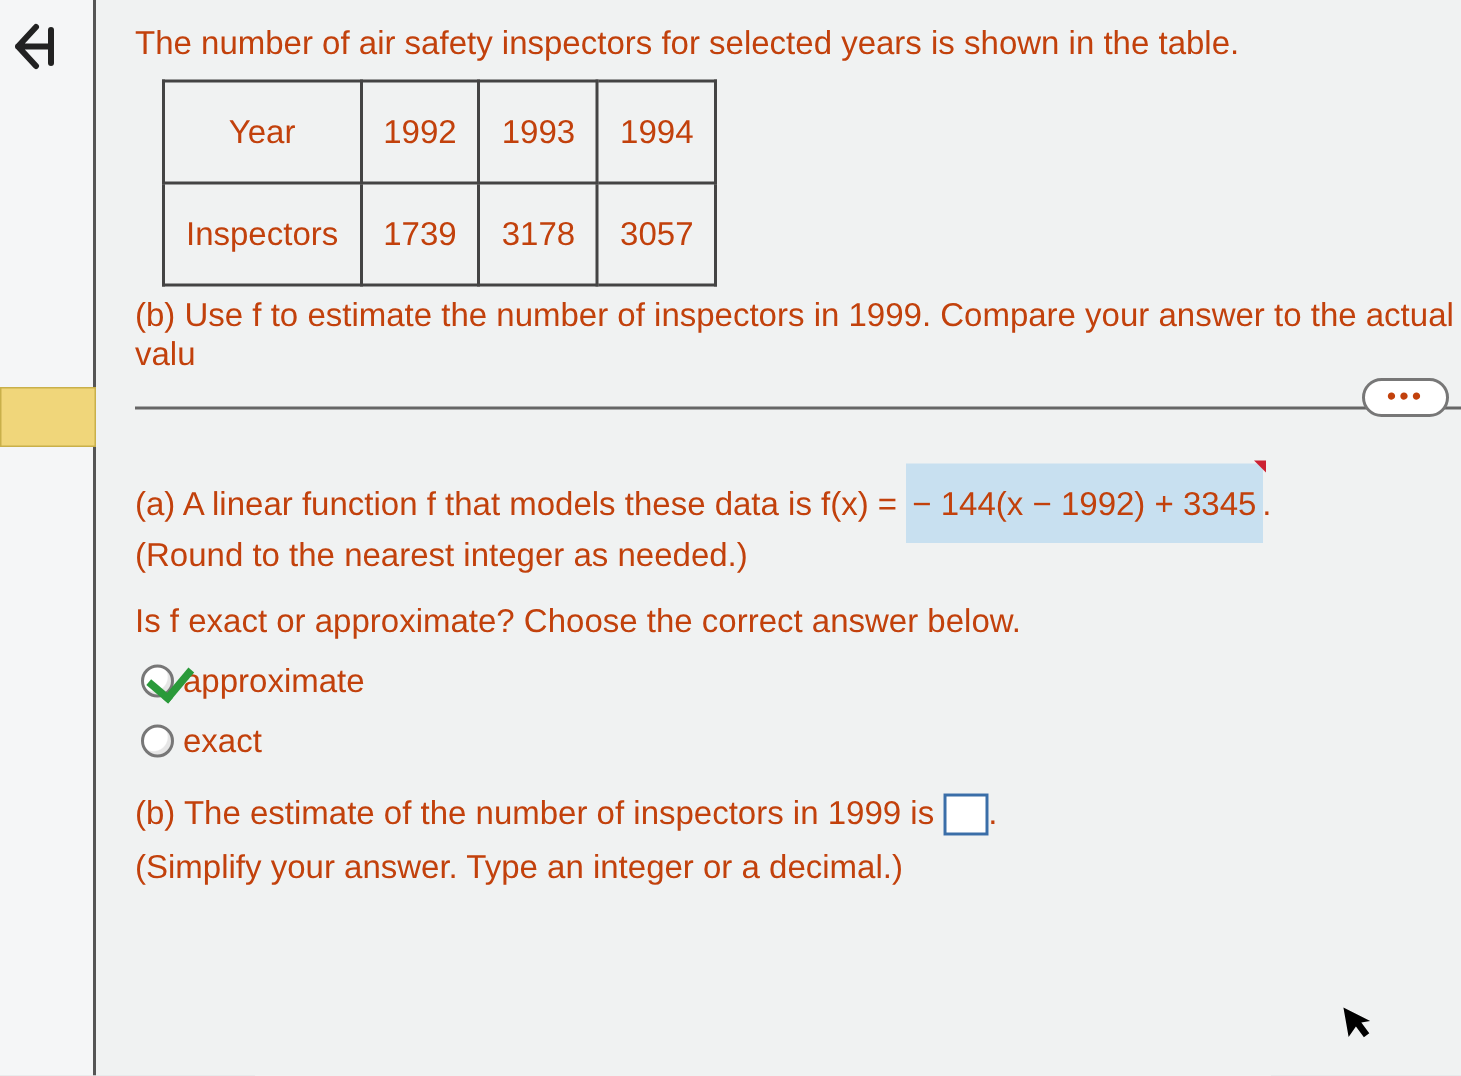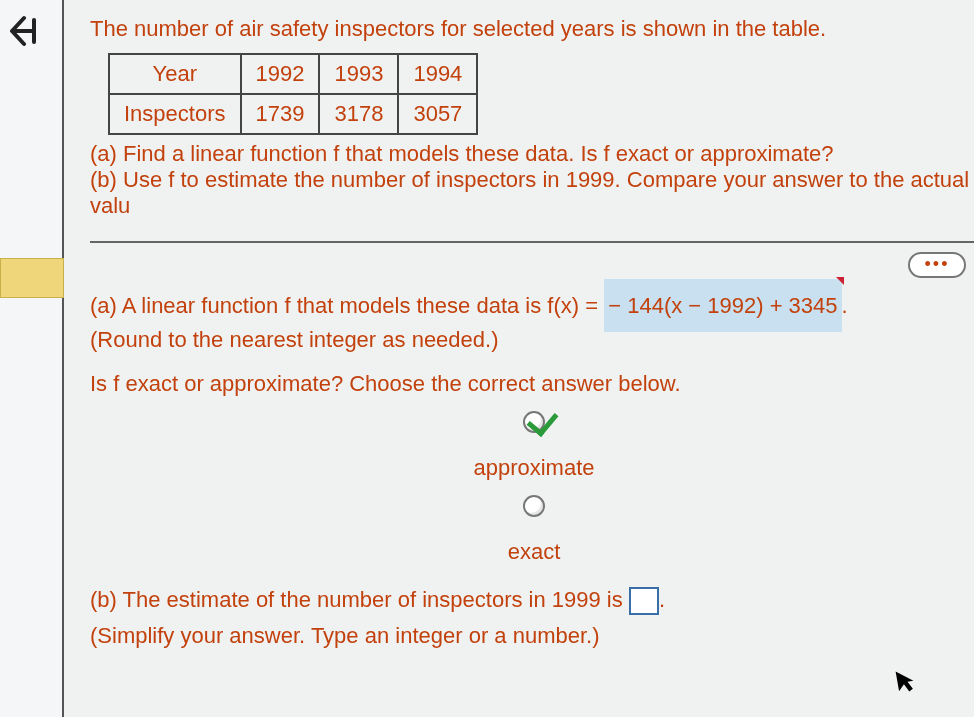--- a/index.html
+++ b/index.html
@@ -47,21 +47,21 @@
     font-size: 22px;
     color: #c2410c;
   }
   .qtext { line-height: 1.4; }
   table.data {
     border-collapse: collapse;
     margin: 8px 0 6px 18px;
   }
   table.data td, table.data th {
     border: 2px solid #444;
-    padding: 6px 14px;
+    padding: 20px 14px;
     font-weight: normal;
     font-size: 22px;
     text-align: center;
   }
   .parts { margin-top: 4px; }
   hr.sep {
     margin: 22px 0 10px 0;
     border: none;
     border-top: 2px solid #666;
     width: 100%;
@@ -93,22 +93,21 @@
     position:absolute;
     right:-2px; top:-2px;
     width:0;height:0;
     border-left:8px solid transparent;
     border-top:8px solid #c23;
   }
   .choice-row {
     display: flex;
     align-items: center;
     margin: 14px 0 14px 4px;
-    gap: 22px;
-    flex-direction: column;
+    gap: 6px;
   }
   .radio {
     width: 22px; height: 22px;
     border: 2px solid #777;
     border-radius: 50%;
     background: radial-gradient(circle at 35% 35%, #fff 0 55%, #e6e6e6 60% 100%);
     position: relative;
   }
   .radio.checked::after {
     content: "";
@@ -164,21 +163,20 @@
     <tr>
       <td>Inspectors</td>
       <td>1739</td>
       <td>3178</td>
       <td>3057</td>
     </tr>
   </tbody>
     </table>
 
   <div class="parts">
-    <p>(a) Find a linear function f that models these data. Is f exact or approximate?</p>
     <p>(b) Use f to estimate the number of inspectors in 1999. Compare your answer to the actual valu</p>
   </div>
 
   <hr class="sep">
 
   <div class="ellipsis-btn">•••</div>
 
   <div class="answer-sec">
     <p>
       <span>(a)  A linear function f that models these data is f(x) = </span><span class="highlight">− 144(x − 1992) + 3345</span><span>.</span>
@@ -192,21 +190,21 @@
       <span>approximate</span>
     </div>
     <div class="choice-row">
       <span class="radio"></span>
       <span>exact</span>
     </div>
 
     <p style="margin-top:22px">
       <span>(b) The estimate of the number of inspectors in 1999 is </span><span class="input-box"></span><span>.</span>
     </p>
-    <p>(Simplify your answer. Type an integer or a number.)</p>
+    <p>(Simplify your answer. Type an integer or a decimal.)</p>
   </div>
 
   <div class="cursor">
     <svg width="20" height="26" viewBox="0 0 20 26">
         <path d="M2 2 L2 22 L8 16 L12 24 L16 22 L12 14 L18 14 Z" fill="#000"></path>
       </svg>
   </div>
 </div>
 
 </body></html>

